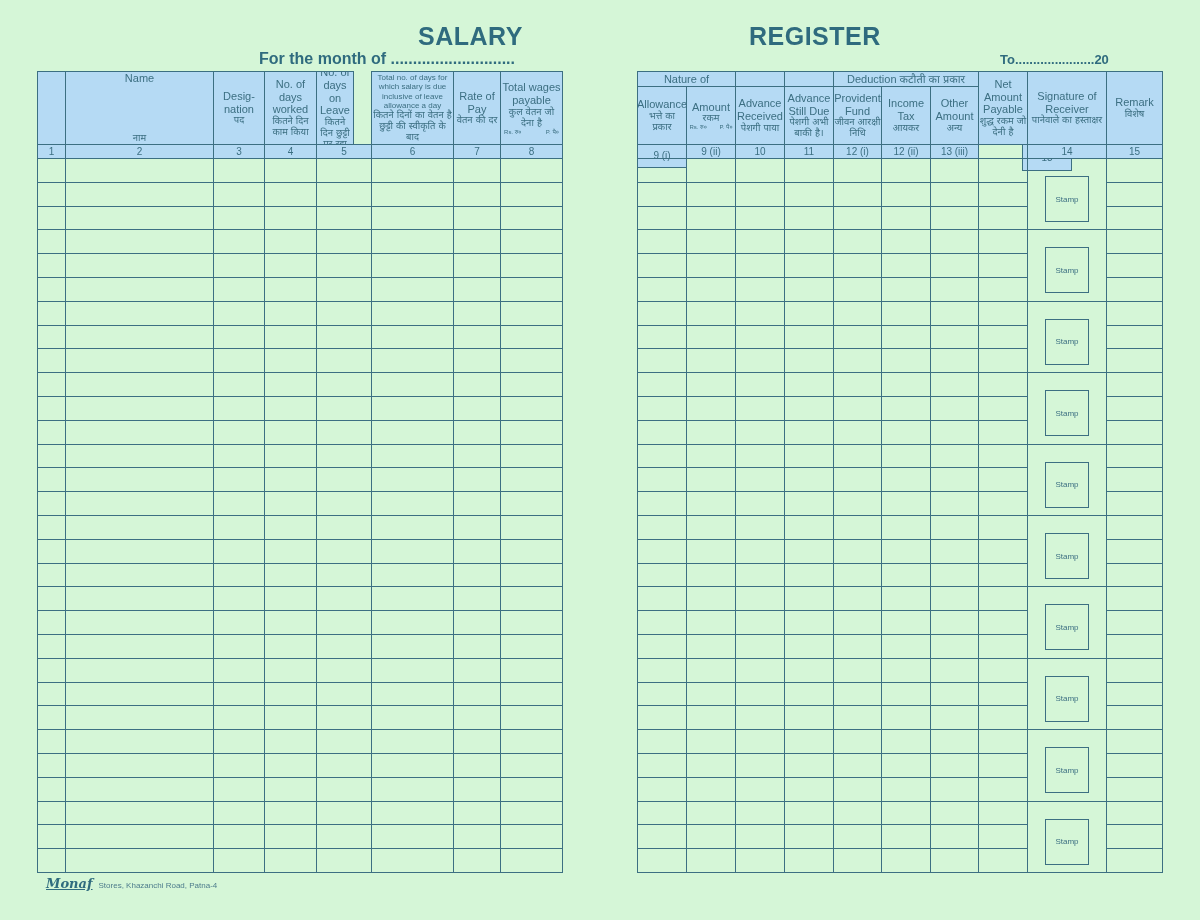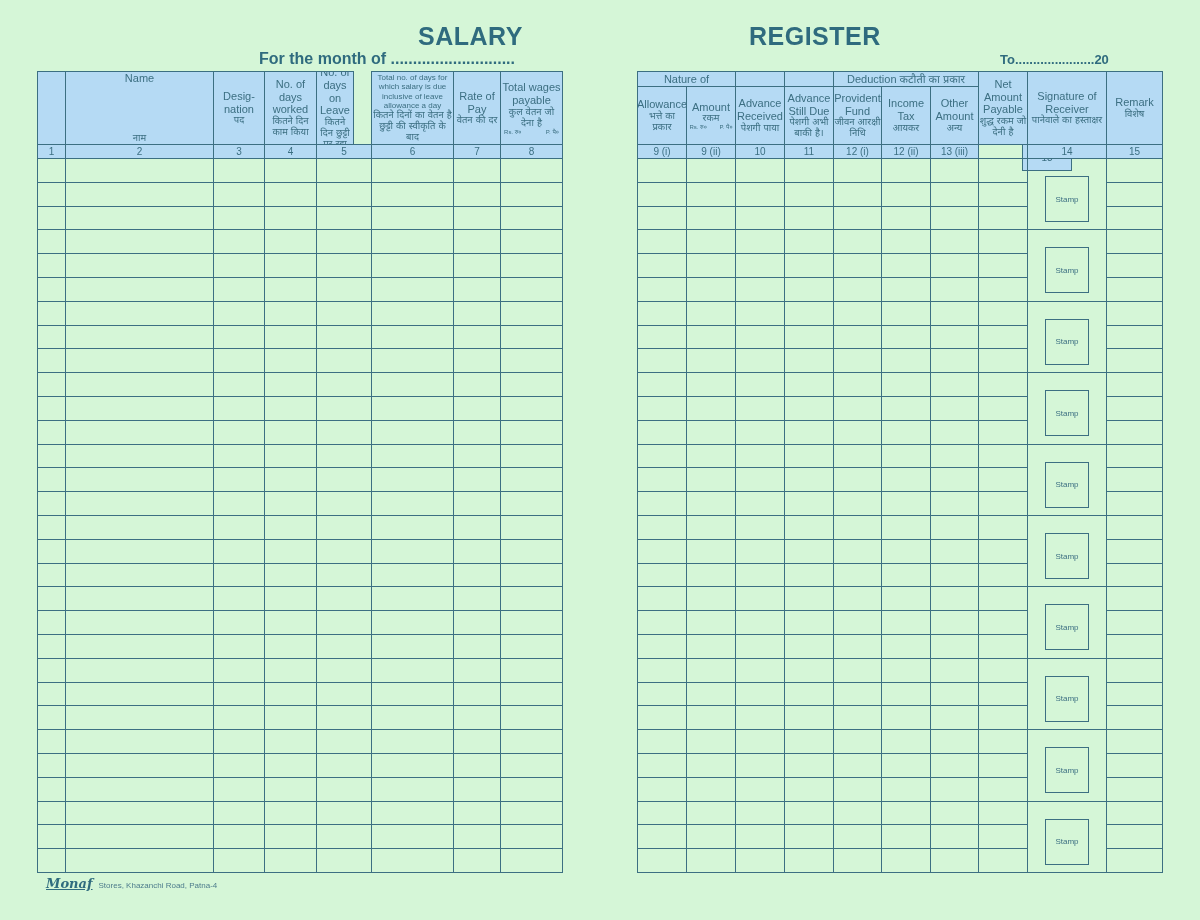--- a/index.html
+++ b/index.html
@@ -335,21 +335,21 @@
     </div>
     <div class="hcell" style="left:735px;top:71px;width:50px;height:16px;"></div>
     <div class="hcell" style="left:784px;top:71px;width:50px;height:16px;"></div>
     <div class="hcell" style="left:833px;top:71px;width:146px;height:16px;">
       <span class="en">Deduction कटौती का प्रकार</span>
     </div>
     <div class="hcell" style="left:637px;top:86px;width:50px;height:59px;">
       <span class="en">Allowance</span>
       <span class="hi">भत्ते का प्रकार</span>
     </div>
-    <div class="hcell" style="left:637px;top:144px;width:50px;height:15px;">
+    <div class="hcell" style="left:637px;top:144px;width:50px;height:24px;">
       <span class="num">9 (i)</span>
     </div>
     <div class="dcell" style="left:637px;top:158px;width:50px;height:24.8px;"></div>
     <div class="dcell" style="left:637px;top:181.8px;width:50px;height:24.8px;"></div>
     <div class="dcell" style="left:637px;top:205.6px;width:50px;height:24.8px;"></div>
     <div class="dcell" style="left:637px;top:229.4px;width:50px;height:24.8px;"></div>
     <div class="dcell" style="left:637px;top:253.2px;width:50px;height:24.8px;"></div>
     <div class="dcell" style="left:637px;top:277px;width:50px;height:24.8px;"></div>
     <div class="dcell" style="left:637px;top:300.8px;width:50px;height:24.8px;"></div>
     <div class="dcell" style="left:637px;top:324.6px;width:50px;height:24.8px;"></div>

